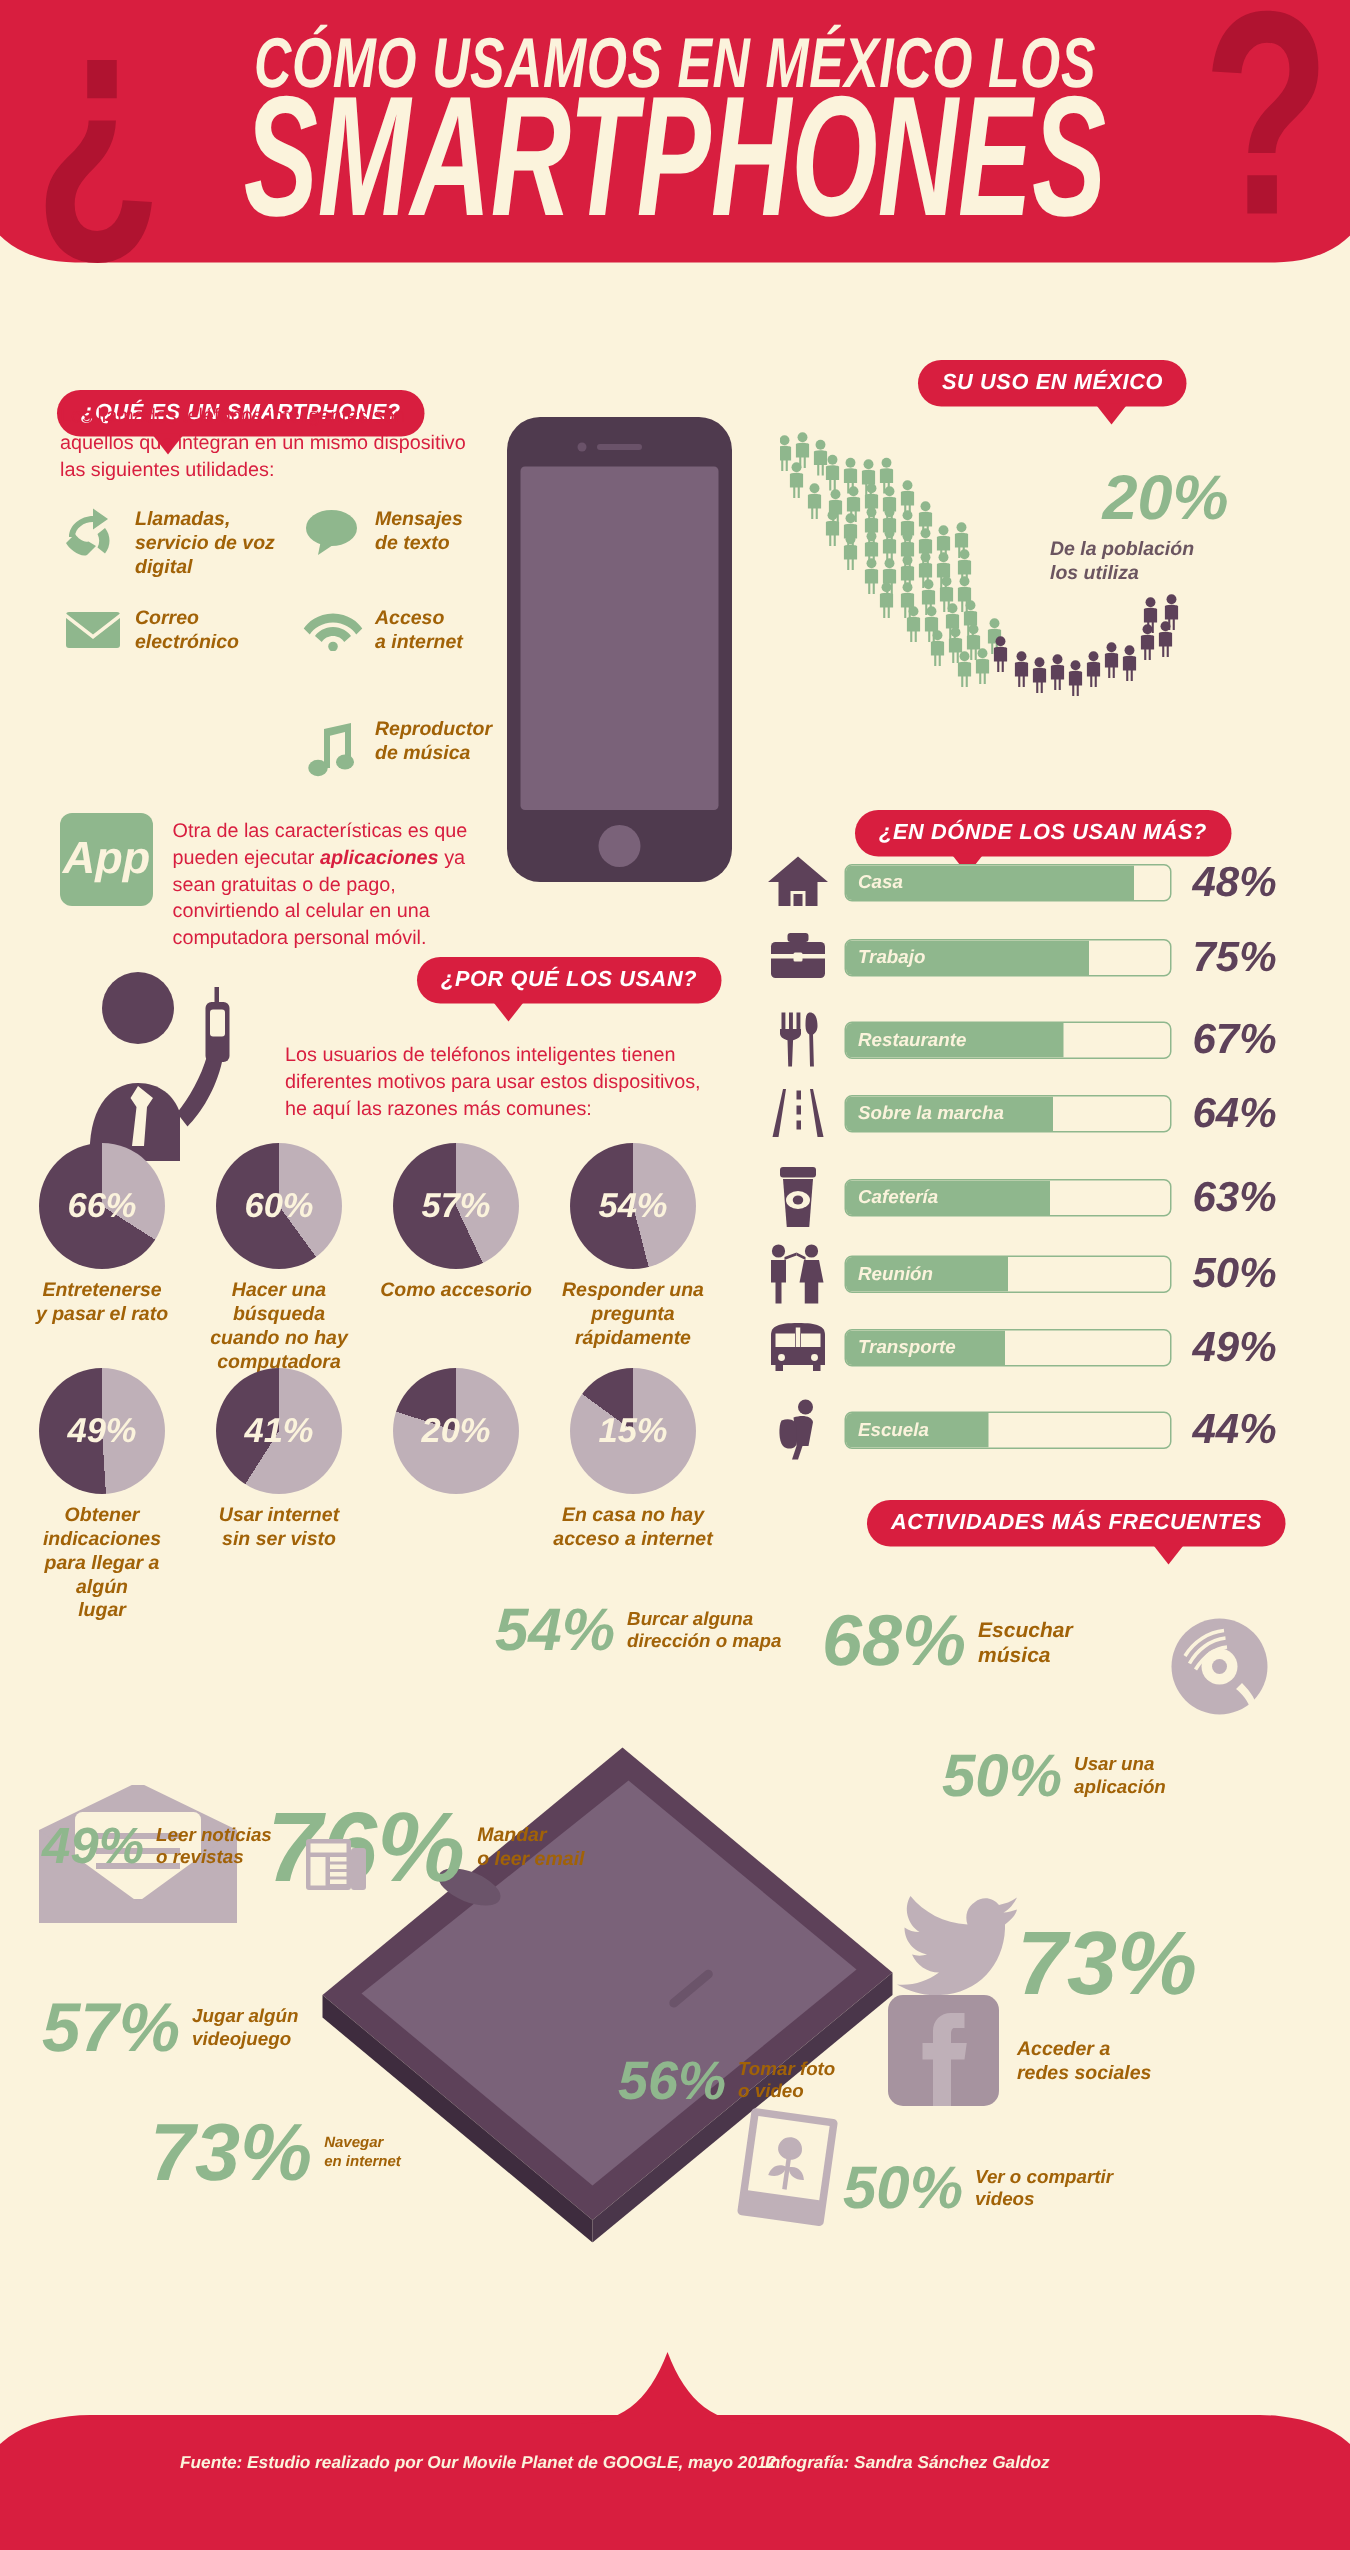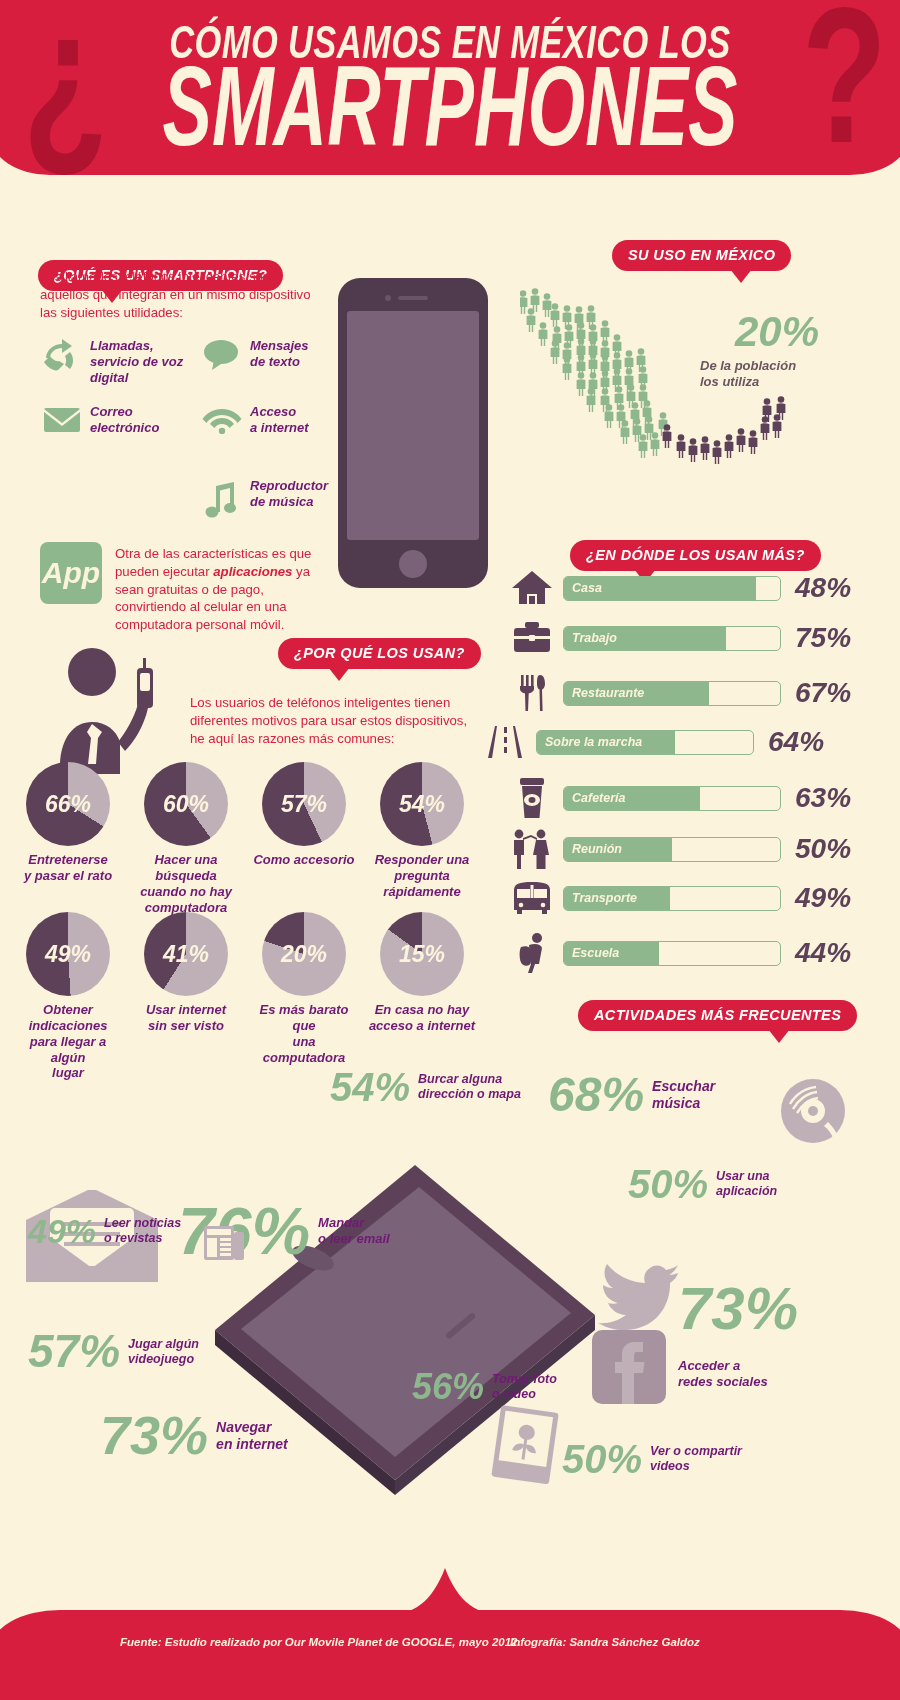--- a/index.html
+++ b/index.html
@@ -58,21 +58,21 @@
   }
   .pill.tail-left .tail { left:30%; }
   .pill.tail-right .tail { left:72%; }
 
   
   .body-red {
     position:absolute; color:#d81e3f; font-size:13.2px; line-height:1.35;
     font-family:"Liberation Sans","DejaVu Sans",sans-serif;
   }
   .lbl-purple {
-    color:#701a75; font-weight:bold; font-style:italic; font-size:13px;
+    color:#a16207; font-weight:bold; font-style:italic; font-size:13px;
     line-height:1.22;
     font-family:"Liberation Sans Narrow","Liberation Sans",sans-serif;
   }
 
   
   .feat { position:absolute; display:flex; align-items:flex-start; }
   .feat .ic { width:44px; flex:0 0 44px; display:flex; align-items:center; justify-content:center; }
   .feat .tx { margin-left:6px; }
 
   .app-box {
@@ -392,21 +392,21 @@
           <path d="M29 3 c4 0 5 5 5 9 c0 3 -1.6 5 -3 5.6 L31.6 39 h-2.6 L28.5 17.6 C27 17 26 15 26 12 C26 8 26 3 29 3 Z" fill="#5d4159"></path>
         </svg>
     </div>
     <div class="bartrack">
       <div class="barfill" style="width:67%"></div>
       <div class="barlabel">Restaurante</div>
     </div>
     <div class="barpct">67%</div>
   </div>
 
-  <div class="barrow" style="left:478px; top:724px;">
+  <div class="barrow" style="left:505px; top:724px;">
     <div class="bicon">
       <svg width="42" height="36" viewBox="0 0 42 36">
           <path d="M13 2 L8 34 L4 34 L11 2 Z" fill="#5d4159"></path>
           <path d="M29 2 L34 34 L38 34 L31 2 Z" fill="#5d4159"></path>
           <rect x="20" y="3" width="3" height="6" fill="#5d4159"></rect>
           <rect x="20" y="13" width="3" height="6" fill="#5d4159"></rect>
           <rect x="20" y="23" width="3" height="6" fill="#5d4159"></rect>
         </svg>
     </div>
     <div class="bartrack">
@@ -551,22 +551,20 @@
       <div class="pv">41%</div>
     </div>
     <div class="pielabel lbl-purple" style="white-space:pre-line">Usar internet
 sin ser visto</div>
   </div>
 
   <div class="piewrap" style="left:250px; top:912px;">
     <div class="pie" style="background:conic-gradient(from 0deg, #bfb0b8 0 288deg, #5d4159 288deg 360deg);">
       <div class="pv">20%</div>
     </div>
-    <div class="pielabel lbl-purple" style="white-space:pre-line">Es más barato que
-una computadora</div>
   </div>
 
   <div class="piewrap" style="left:368px; top:912px;">
     <div class="pie" style="background:conic-gradient(from 0deg, #bfb0b8 0 306deg, #5d4159 306deg 360deg);">
       <div class="pv">15%</div>
     </div>
     <div class="pielabel lbl-purple" style="white-space:pre-line">En casa no hay
 acceso a internet</div>
   </div>
 
@@ -677,21 +675,21 @@
   </div>
 
   <div class="act" style="left:412px; top:1370px;">
     <div class="actpct" style="font-size:36px;">56%</div>
     <div class="acttxt lbl-purple" style="white-space:pre-line; font-size:12.5px;">Tomar foto
 o video</div>
   </div>
 
   <div class="act" style="left:100px; top:1410px;">
     <div class="actpct" style="font-size:54px;">73%</div>
-    <div class="acttxt lbl-purple" style="white-space:pre-line; font-size:14px;">Navegar
+    <div class="acttxt lbl-purple" style="white-space:pre-line; font-size:10px;">Navegar
 en internet</div>
   </div>
 
   <div style="position:absolute; left:490px; top:1405px;">
     <svg width="74" height="80" viewBox="0 0 74 80">
       <g transform="rotate(8 37 40)">
         <rect x="6" y="4" width="58" height="72" rx="3" fill="#bfb0b8"></rect>
         <rect x="11" y="9" width="48" height="50" fill="#fbf3dc"></rect>
         <path d="M35 20 C30 20 27 24 27 28 C27 32 31 35 35 35 C39 35 43 32 43 28 C43 24 40 20 35 20 Z" fill="#bfb0b8"></path>
         <rect x="33.5" y="33" width="3" height="22" fill="#bfb0b8"></rect>

